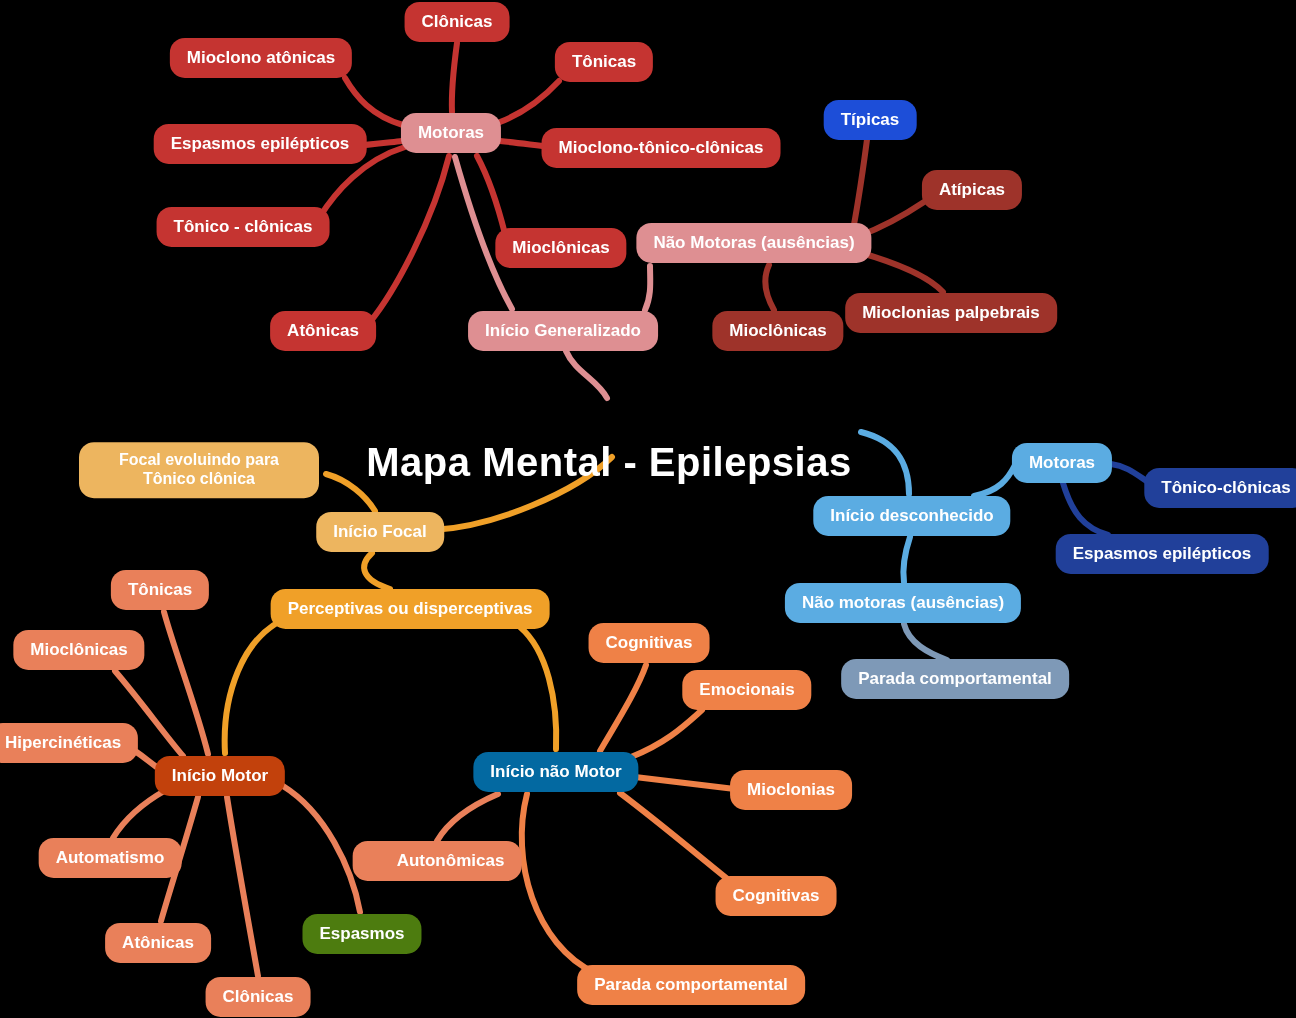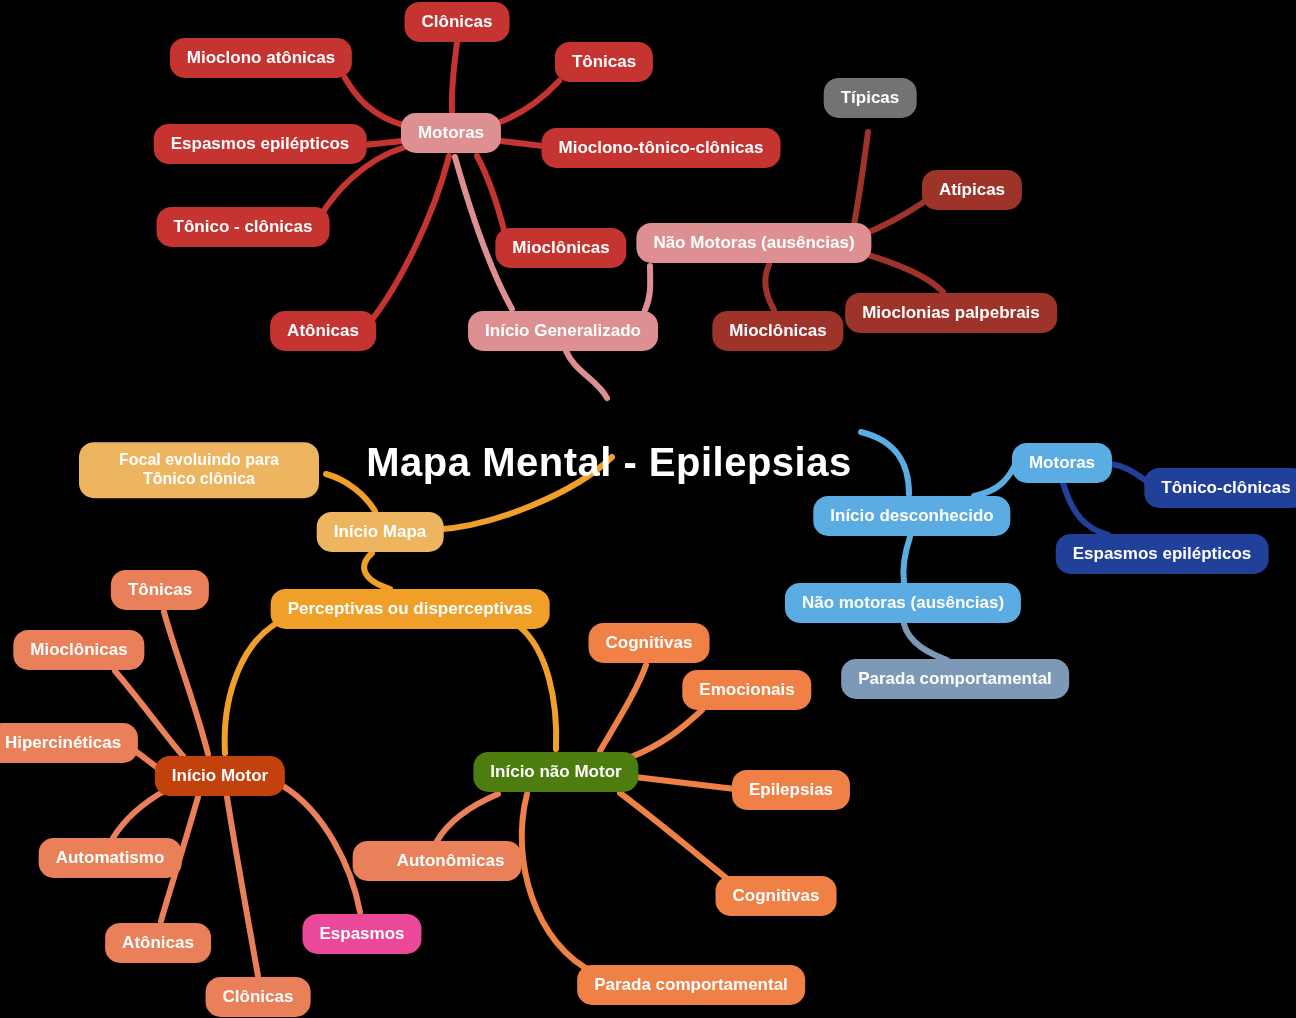--- a/index.html
+++ b/index.html
@@ -89,43 +89,43 @@
       <div class="node" style="left: 457px; top: 22px; background: rgb(197, 52, 49);">Clônicas</div>
       <div class="node" style="left: 261px; top: 58px; background: rgb(197, 52, 49);">Mioclono atônicas</div>
       <div class="node" style="left: 604px; top: 62px; background: rgb(197, 52, 49);">Tônicas</div>
       <div class="node" style="left: 451px; top: 133px; background: rgb(222, 143, 146);">Motoras</div>
       <div class="node" style="left: 260px; top: 144px; background: rgb(197, 52, 49);">Espasmos epilépticos</div>
       <div class="node" style="left: 661px; top: 148px; background: rgb(197, 52, 49);">Mioclono-tônico-clônicas</div>
       <div class="node" style="left: 243px; top: 227px; background: rgb(197, 52, 49);">Tônico - clônicas</div>
       <div class="node" style="left: 561px; top: 248px; background: rgb(197, 52, 49);">Mioclônicas</div>
       <div class="node" style="left: 323px; top: 331px; background: rgb(197, 52, 49);">Atônicas</div>
       <div class="node" style="left: 563px; top: 331px; background: rgb(222, 143, 146);">Início Generalizado</div>
-      <div class="node" style="left: 870px; top: 98px; background: #737373;">Típicas</div>
+      <div class="node" style="left: 870px; top: 120px; background: #1d4ed8;">Típicas</div>
       <div class="node" style="left: 972px; top: 190px; background: rgb(158, 51, 42);">Atípicas</div>
       <div class="node" style="left: 754px; top: 243px; background: rgb(222, 143, 146);">Não Motoras (ausências)</div>
       <div class="node" style="left: 951px; top: 313px; background: rgb(158, 51, 42);">Mioclonias palpebrais</div>
       <div class="node" style="left: 778px; top: 331px; background: rgb(158, 51, 42);">Mioclônicas</div>
       <div class="node wrap" style="left: 199px; top: 470px; background: rgb(237, 181, 95); width: 240px;">Focal evoluindo para Tônico clônica</div>
-      <div class="node" style="left: 380px; top: 532px; background: rgb(237, 181, 95);">Início Mapa</div>
+      <div class="node" style="left: 380px; top: 532px; background: rgb(237, 181, 95);">Início Focal</div>
       <div class="node" style="left: 410px; top: 609px; background: rgb(240, 160, 40);">Perceptivas ou disperceptivas</div>
       <div class="node" style="left: 1062px; top: 463px; background: rgb(91, 172, 226);">Motoras</div>
       <div class="node" style="left: 1226px; top: 488px; background: rgb(33, 64, 154);">Tônico-clônicas</div>
       <div class="node" style="left: 912px; top: 516px; background: rgb(91, 172, 226);">Início desconhecido</div>
       <div class="node" style="left: 1162px; top: 554px; background: rgb(33, 64, 154);">Espasmos epilépticos</div>
       <div class="node" style="left: 903px; top: 603px; background: rgb(91, 172, 226);">Não motoras (ausências)</div>
       <div class="node" style="left: 955px; top: 679px; background: rgb(126, 153, 183);">Parada comportamental</div>
       <div class="node" style="left: 160px; top: 590px; background: rgb(233, 128, 90);">Tônicas</div>
       <div class="node" style="left: 79px; top: 650px; background: rgb(233, 128, 90);">Mioclônicas</div>
       <div class="node" style="left: 63px; top: 743px; background: rgb(233, 128, 90);">Hipercinéticas</div>
       <div class="node" style="left: 220px; top: 776px; background: #c2410c;">Início Motor</div>
       <div class="node" style="left: 110px; top: 858px; background: rgb(233, 128, 90);">Automatismo</div>
       <div class="node" style="left: 158px; top: 943px; background: rgb(233, 128, 90);">Atônicas</div>
       <div class="node" style="left: 258px; top: 997px; background: rgb(233, 128, 90);">Clônicas</div>
-      <div class="node" style="left: 362px; top: 934px; background: #ec4899;">Espasmos</div>
+      <div class="node" style="left: 362px; top: 934px; background: #4d7c0f;">Espasmos</div>
       <div class="node" style="left: 437px; top: 861px; background: rgb(233, 128, 90); padding-left: 44px;">Autonômicas</div>
-      <div class="node" style="left: 556px; top: 772px; background: #4d7c0f;">Início não Motor</div>
+      <div class="node" style="left: 556px; top: 772px; background: #0369a1;">Início não Motor</div>
       <div class="node" style="left: 649px; top: 643px; background: rgb(239, 129, 71);">Cognitivas</div>
       <div class="node" style="left: 747px; top: 690px; background: rgb(239, 129, 71);">Emocionais</div>
-      <div class="node" style="left: 791px; top: 790px; background: rgb(239, 129, 71);">Epilepsias</div>
+      <div class="node" style="left: 791px; top: 790px; background: rgb(239, 129, 71);">Mioclonias</div>
       <div class="node" style="left: 776px; top: 896px; background: rgb(239, 129, 71);">Cognitivas</div>
       <div class="node" style="left: 691px; top: 985px; background: rgb(239, 129, 71);">Parada comportamental</div>
     </div>
 </div>
 
 </body></html>

